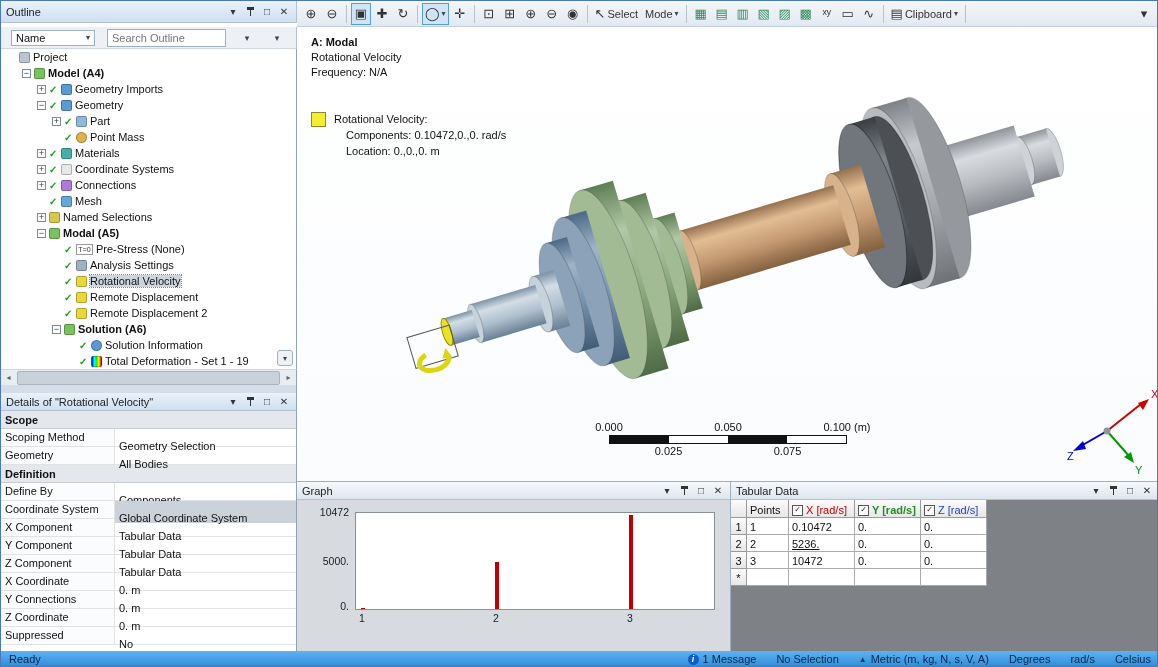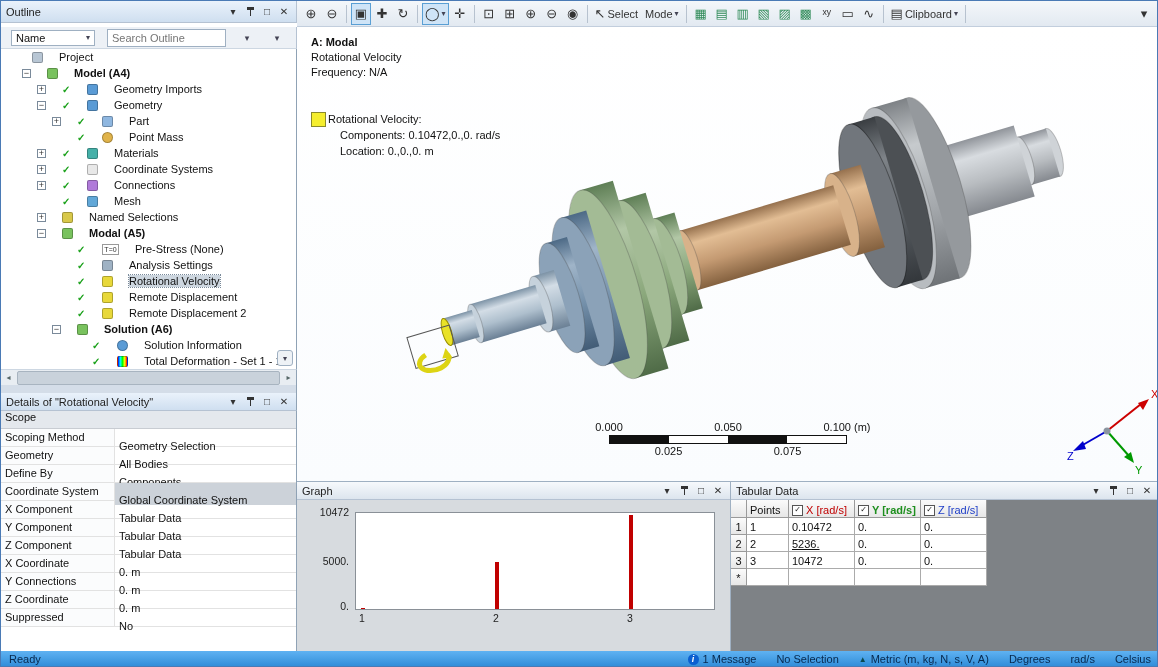--- a/index.html
+++ b/index.html
@@ -33,21 +33,21 @@
               border-bottom:1px solid #cdd7e2;border-right:1px solid #b5c2d2;display:flex;
               align-items:center;gap:12px;padding:0 10px;box-sizing:border-box}
   .combo{width:84px;height:16px;background:#fff;border:1px solid #9fb0c2;display:flex;
          align-items:center;justify-content:space-between;padding:0 4px;box-sizing:border-box}
   #search-input{flex:1;height:16px;border:1px solid #9fb0c2;font-family:"Liberation Sans",sans-serif;
                 font-size:11px;padding:0 4px;color:#333;min-width:20px}
   .mini{width:18px;height:18px;border:1px solid transparent;background:transparent;font-size:9px;color:#445;padding:0}
   
   #tree{position:absolute;left:0;top:48px;width:296px;height:320px;background:#fff;
         border-right:1px solid #8fa2b5;overflow:hidden;box-sizing:border-box}
-  .titem{height:16px;display:flex;align-items:center;gap:16px;white-space:nowrap}
+  .titem{height:16px;display:flex;align-items:center;gap:3px;white-space:nowrap}
   .exp{width:9px;height:9px;border:1px solid #7a8a9a;background:#fff;font-size:9px;line-height:7px;
        text-align:center;color:#333;flex:none;box-sizing:border-box}
   .exp.spacer{border:none;background:none}
   .chk{color:#18a018;font-weight:bold;font-size:10px;width:9px;flex:none}
   .ticon{width:11px;height:11px;flex:none;border-radius:2px;border:1px solid rgba(0,0,0,.25);box-sizing:border-box}
   [data-icon="project"]{background:#b8c6d4}
   [data-icon="model"],[data-icon="modal"],[data-icon="solution"]{background:#79c25e}
   [data-icon="geometry-imports"],[data-icon="geometry"]{background:#5a9bd5}
   [data-icon="part"]{background:#8fb7e0}
   [data-icon="point-mass"]{background:#e0b34a;border-radius:50%}
@@ -73,30 +73,30 @@
   .scrarrow{width:15px;height:14px;display:flex;align-items:center;justify-content:center;font-size:8px;color:#56импor667}
   .scrarrow{color:#566}
   .scrthumb{flex:1;height:12px;margin:0 1px;background:#c9d2db;border:1px solid #a8b4c0;border-radius:2px}
   #details-gap{position:absolute;left:0;top:384px;width:296px;height:8px;background:#d4dde8;
         border-right:1px solid #8fa2b5;box-sizing:border-box}
   
   #details-titlebar{position:absolute;left:0;top:392px;width:296px;box-sizing:border-box;border-right:1px solid #8fa2b5}
   #details{position:absolute;left:0;top:410px;width:296px;height:240px;background:#fff;
         border-right:1px solid #8fa2b5;box-sizing:border-box}
   .drow{display:flex;height:18px;border-bottom:1px solid #e2e2e2;box-sizing:border-box;align-items:stretch}
-  .dsection{background:#e4e8ed;font-weight:normal;padding-left:4px;display:flex;
+  .dsection{background:#e4e8ed;font-weight:bold;padding-left:4px;align-items:center;display:flex;
         border-bottom:1px solid #c8ccd2}
   .dlabel{width:114px;border-right:1px solid #e2e2e2;padding:2px 4px;box-sizing:border-box;background:#fbfcfd;flex:none}
   .dvalue{flex:1;padding:11px 4px}
   .dvalue.sel{background:#ccd2d9}
   
   #viewport{position:absolute;left:296px;top:26px;width:862px;height:454px;background:linear-gradient(#ffffff,#fafcfe)}
   #vp-header{position:absolute;left:14px;top:8px;line-height:15px}
   #vp-header .b{font-weight:bold}
-  #legend{position:absolute;left:14px;top:84px;display:flex;gap:2px}
+  #legend{position:absolute;left:14px;top:84px;display:flex;gap:8px}
   #legend-swatch{width:13px;height:13px;background:#f5ee2e;border:1px solid #8a8a2a;flex:none;margin-top:1px}
   #legend .lines{line-height:16px}
   #legend .ind{padding-left:12px}
   #ruler{position:absolute;left:312px;top:394px;width:238px;height:54px}
   #ruler .rlabels{position:relative;height:13px}
   #ruler .rlabels span{position:absolute;transform:translateX(-50%);white-space:nowrap}
   #ruler-bar{height:9px;border:1px solid #111;display:flex;box-sizing:border-box;background:#fff;margin-top:1px}
   #ruler-bar .seg{flex:1}
   #ruler-bar .seg.k{background:#111}
   #triad{position:absolute;left:770px;top:356px}
@@ -389,20 +389,23 @@
     <div class="drow dsection">
       <span>Scope</span>
     </div>
     <div class="drow">
       <span class="dlabel">Scoping Method</span>
       <span class="dvalue">Geometry Selection</span>
     </div>
     <div class="drow">
       <span class="dlabel">Geometry</span>
       <span class="dvalue">All Bodies</span>
+    </div>
+    <div class="drow dsection">
+      <span>Definition</span>
     </div>
     <div class="drow">
       <span class="dlabel">Define By</span>
       <span class="dvalue">Components</span>
     </div>
     <div class="drow">
       <span class="dlabel">Coordinate System</span>
       <span class="dvalue sel">Global Coordinate System</span>
     </div>
     <div class="drow">

